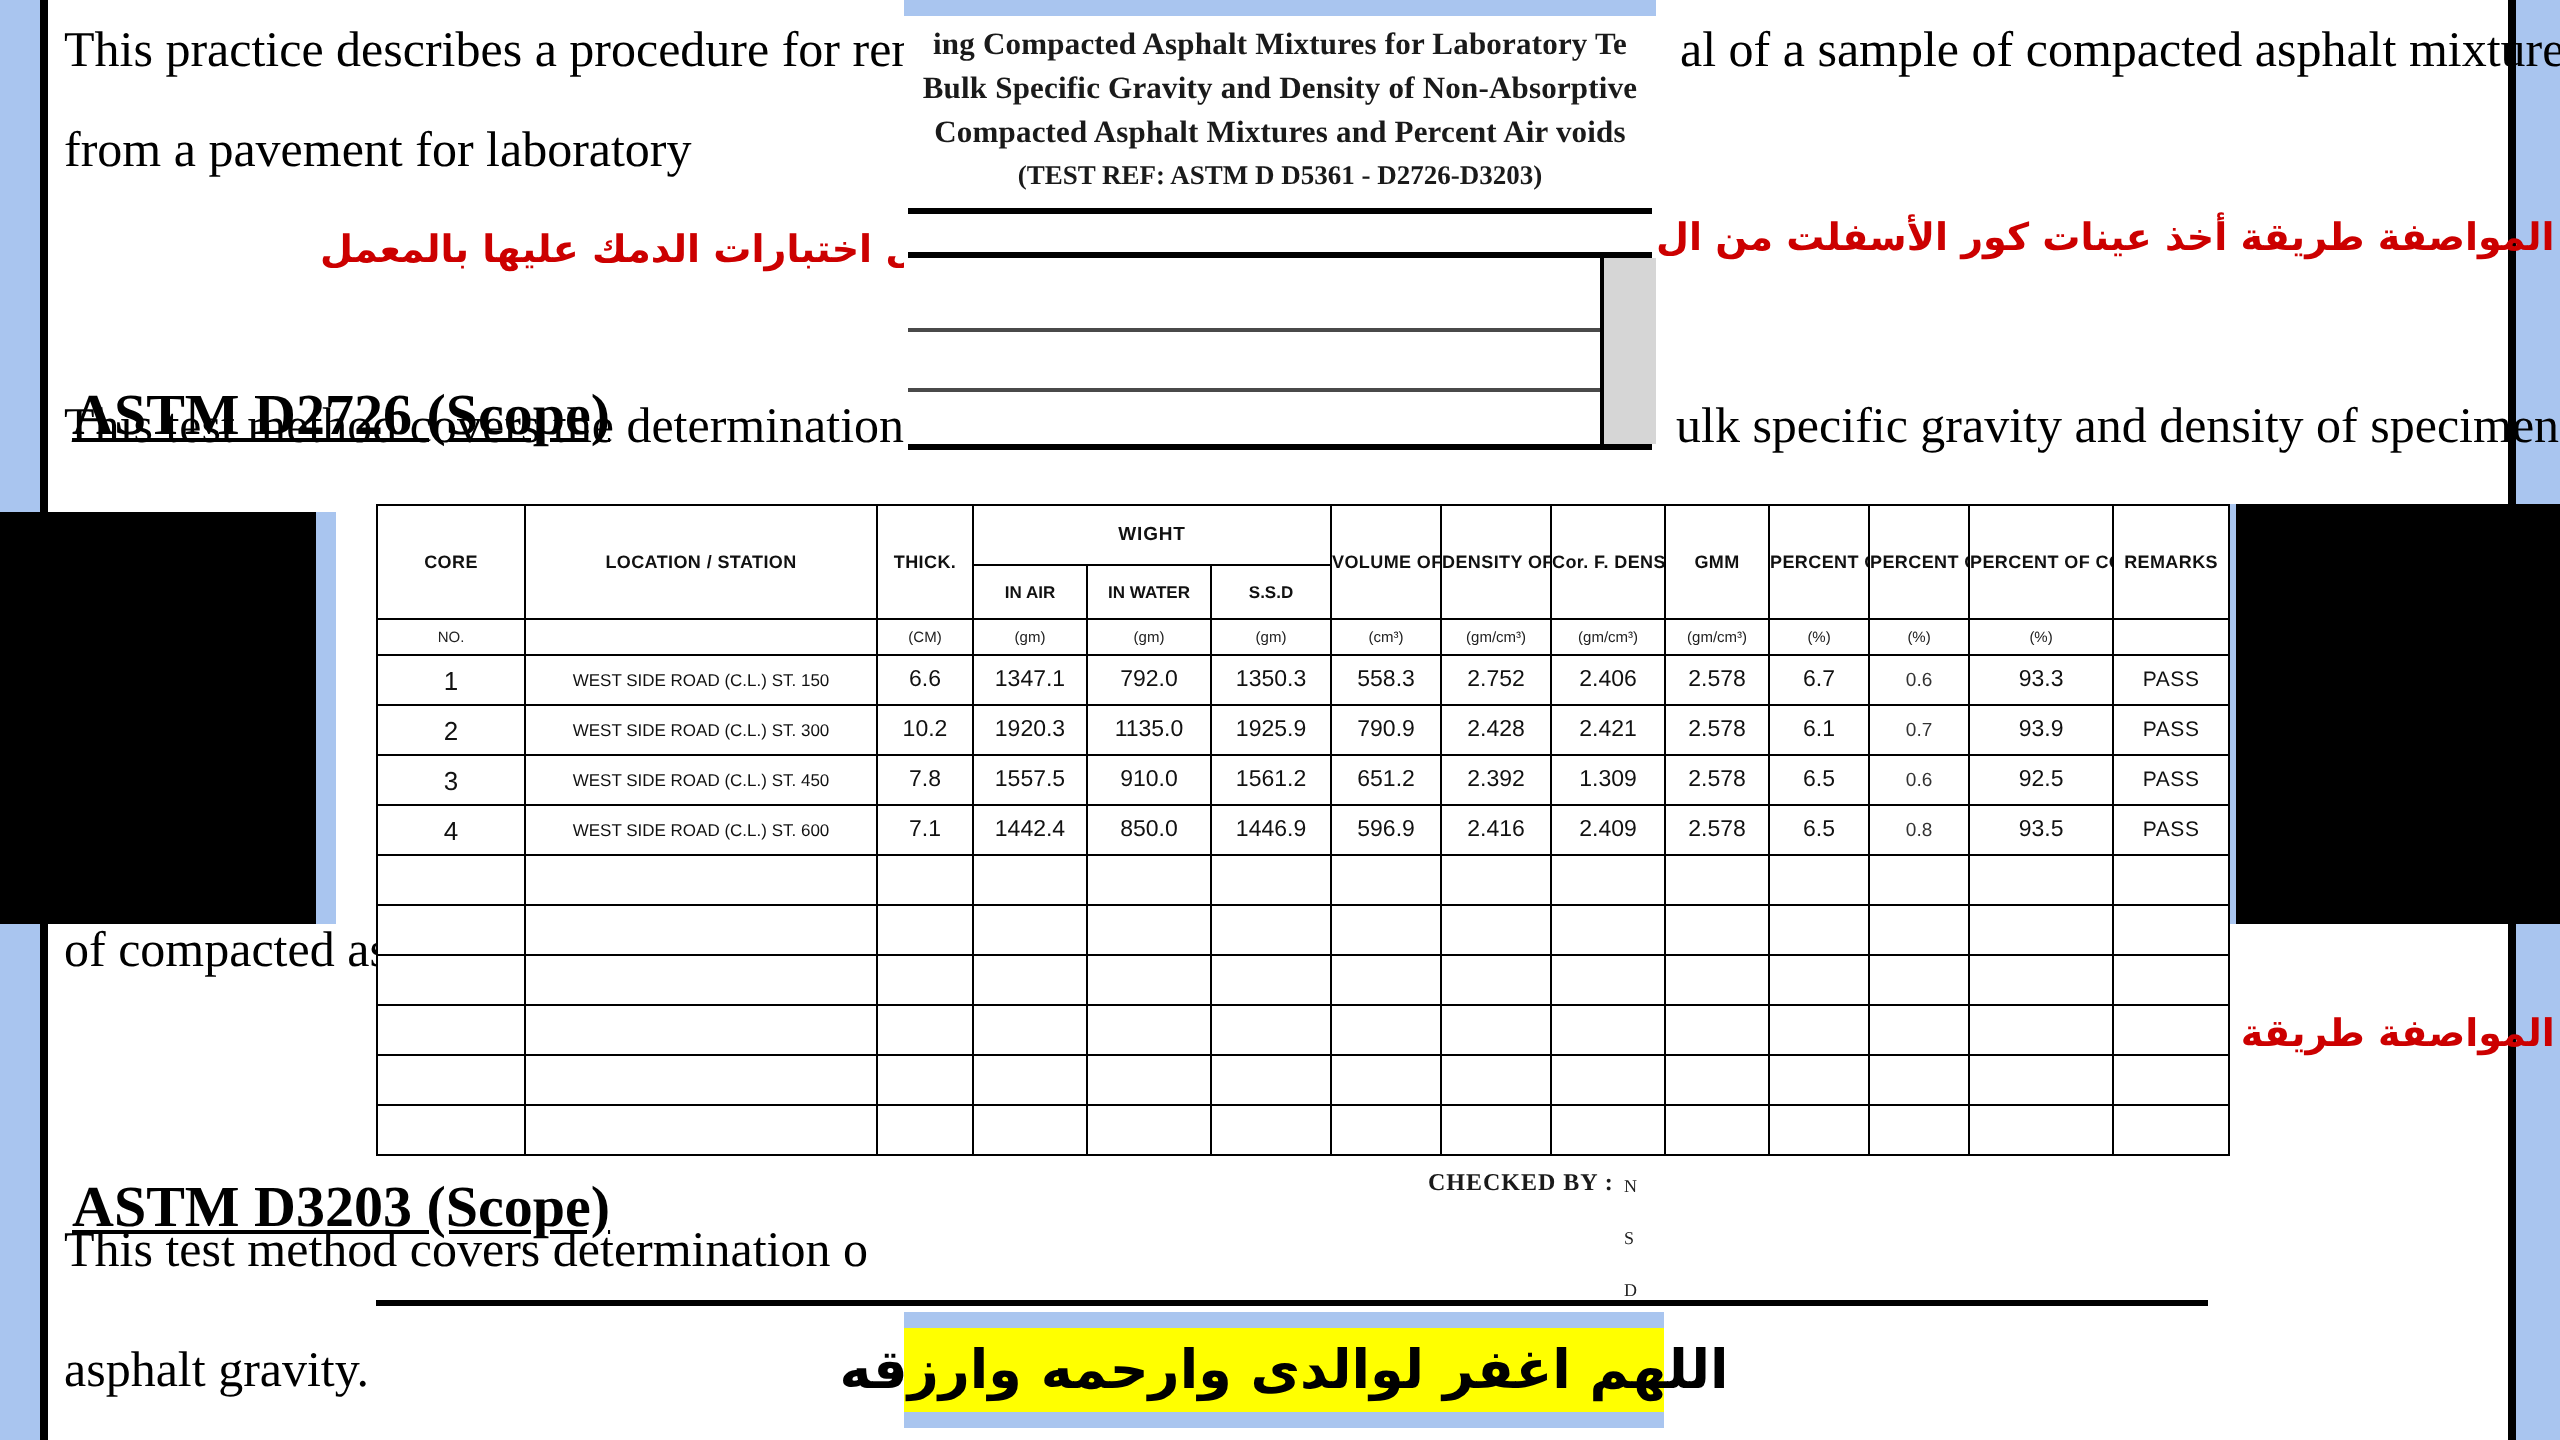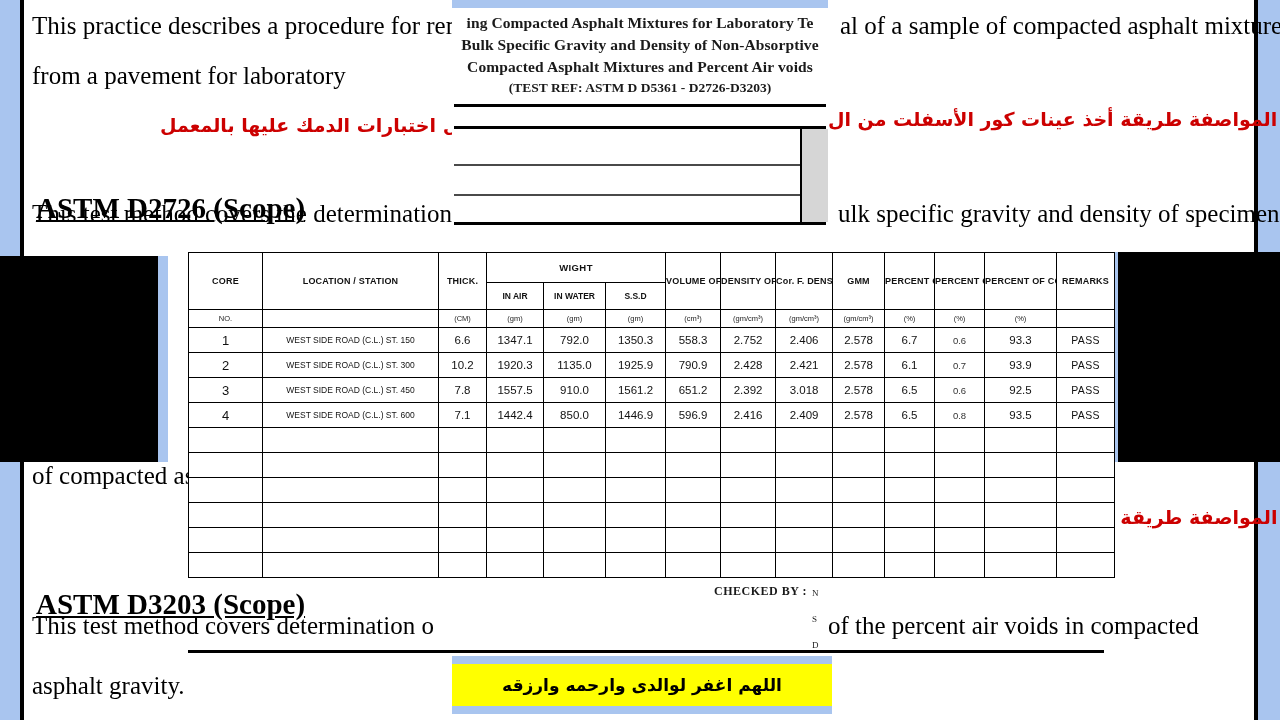--- a/index.html
+++ b/index.html
@@ -255,21 +255,21 @@
     left: 452px; top: 664px;
     width: 380px; height: 42px;
     background: #ffff00;
     display: flex;
     align-items: center;
     justify-content: center;
   }
   .banner-yellow span {
     font-family: "DejaVu Sans", sans-serif;
     font-weight: bold;
-    font-size: 17px;
+    font-size: 27px;
     color: #000000;
     direction: rtl;
     white-space: nowrap;
   }
   .banner-blue-bot {
     position: absolute;
     left: 452px; top: 706px;
     width: 380px; height: 8px;
     background: #a9c5ef;
   }
@@ -292,21 +292,20 @@
 
   <div class="slide-text t1">This practice describes a procedure for remova</div>
   <div class="slide-text t2">from a pavement for laboratory</div>
   <div class="slide-text t3">This test method covers the determination of b</div>
   <div class="slide-text t4">of compacted asphalt mixtures.</div>
   <div class="slide-text t5">This test method covers determination o</div>
   <div class="slide-text t6">asphalt gravity.</div>
 
   <div class="frag f1">al of a sample of compacted asphalt mixture</div>
   <div class="frag f2">ulk specific gravity and density of specimens</div>
-  <div class="frag f3">of the percent air voids in compacted</div>
 
   <div class="scope-head sh1">ASTM D2726 (Scope)</div>
   <div class="scope-head sh2">ASTM D3203 (Scope)</div>
 
   <div class="arab-red ar1">موقع لعمل اختبارات الدمك عليها بالمعمل</div>
   <div class="arab-red ar2">تغطي هذه المواصفة طريقة أخذ عينات كور الأسفلت من ال</div>
   <div class="arab-red ar3">سفلت من الموقع</div>
   <div class="arab-red ar4">تغطى هذه المواصفة طريقة تحديد الكثافة النوعية لعينات الا</div>
 
   <div id="form-overlay">
@@ -423,21 +422,21 @@
           </tr>
           <tr>
             <td class="cell cell-core">3</td>
             <td class="cell cell-loc">WEST SIDE ROAD (C.L.) ST. 450</td>
             <td class="cell">7.8</td>
             <td class="cell">1557.5</td>
             <td class="cell">910.0</td>
             <td class="cell">1561.2</td>
             <td class="cell">651.2</td>
             <td class="cell">2.392</td>
-            <td class="cell">3.018</td>
+            <td class="cell">1.309</td>
             <td class="cell">2.578</td>
             <td class="cell">6.5</td>
             <td class="cell cell-small">0.6</td>
             <td class="cell">92.5</td>
             <td class="cell cell-remark">PASS</td>
           </tr>
           <tr>
             <td class="cell cell-core">4</td>
             <td class="cell cell-loc">WEST SIDE ROAD (C.L.) ST. 600</td>
             <td class="cell">7.1</td>

